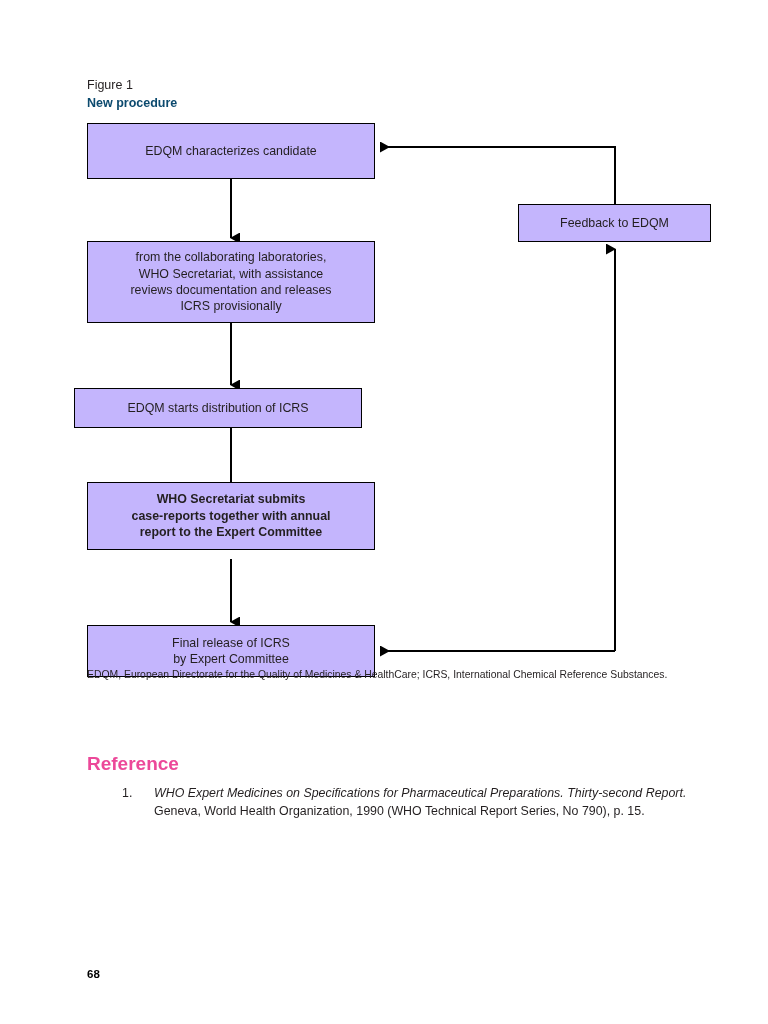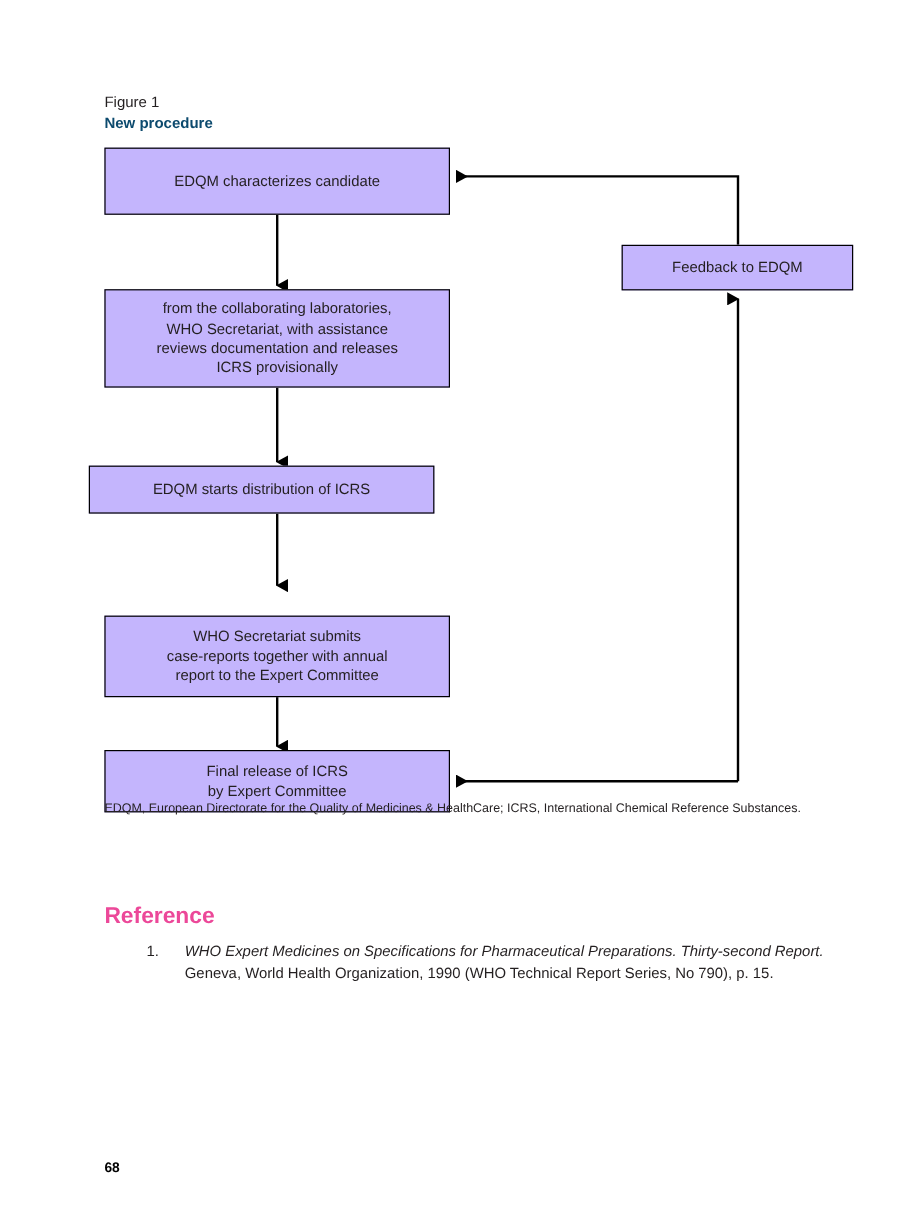--- a/index.html
+++ b/index.html
@@ -71,21 +71,21 @@
     font-size: 12.4px;
     line-height: 16.4px;
     color: #231f20;
     padding: 2px 6px;
   }
   .node span { display: block; }
 
   #node-edqm-characterize { left: 87px;  top: 123px; width: 288px; height: 56px; }
   #node-who-secretariat   { left: 87px;  top: 241px; width: 288px; height: 82px; }
   #node-edqm-distribution { left: 74px;  top: 388px; width: 288px; height: 40px; }
-  #node-who-submits       { left: 87px;  top: 513px; width: 288px; height: 68px; }
+  #node-who-submits       { left: 87px;  top: 482px; width: 288px; height: 68px; font-weight: bold; }
   #node-final-release     { left: 87px;  top: 625px; width: 288px; height: 52px; }
   #node-feedback          { left: 478px; top: 204px; width: 193px; height: 38px; margin-left: 40px; }
 
   
   .footnote {
     position: absolute;
     left: 87px;
     top: 668px;
     width: 590px;
     font-size: 10.4px;

